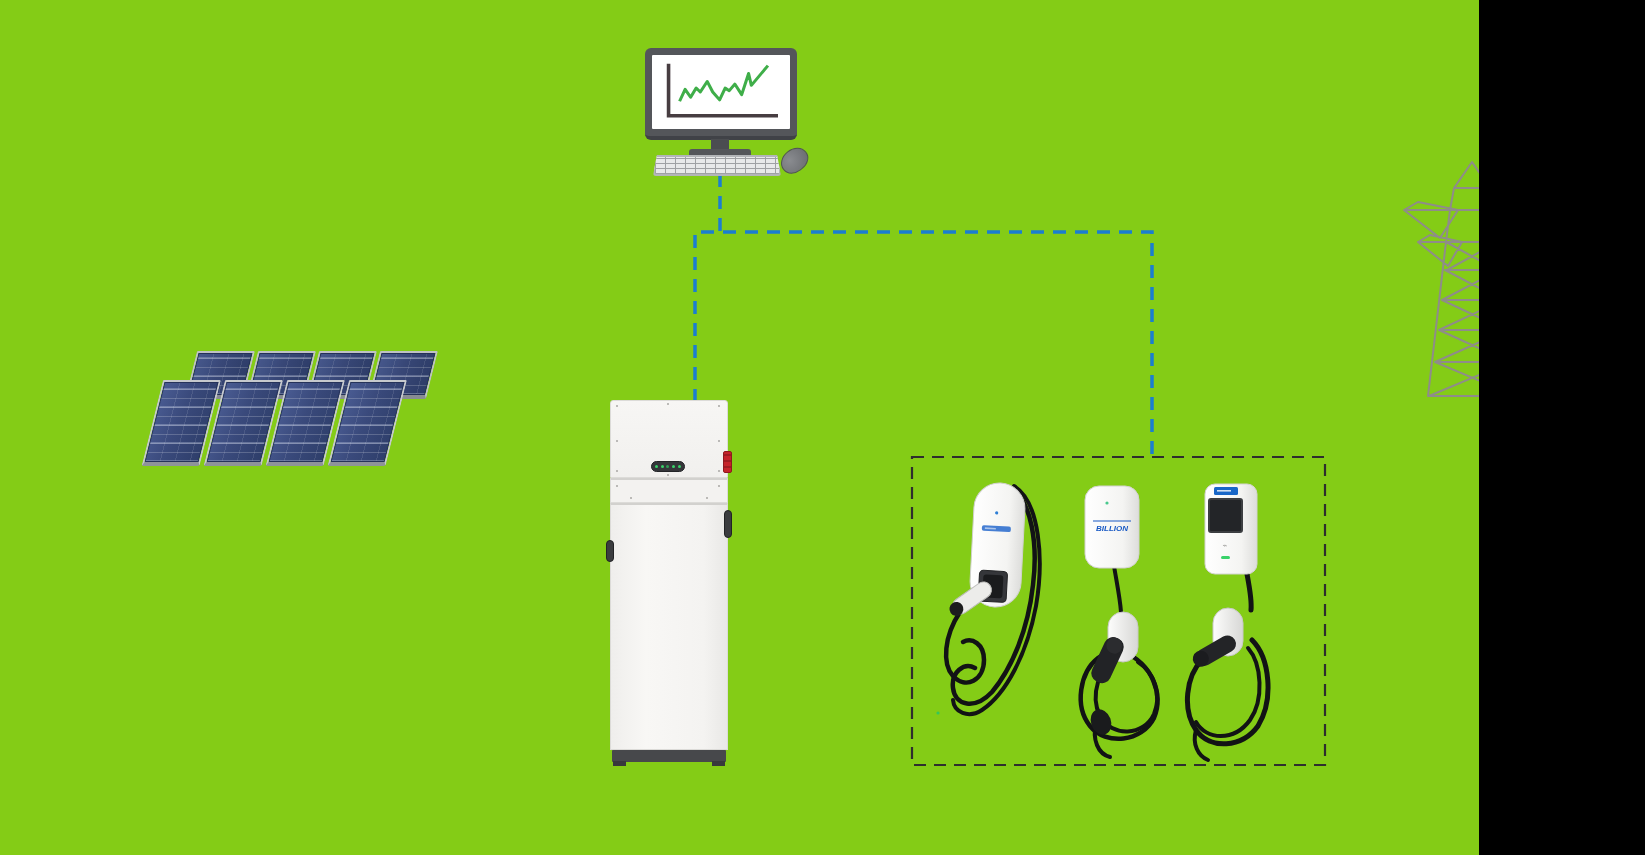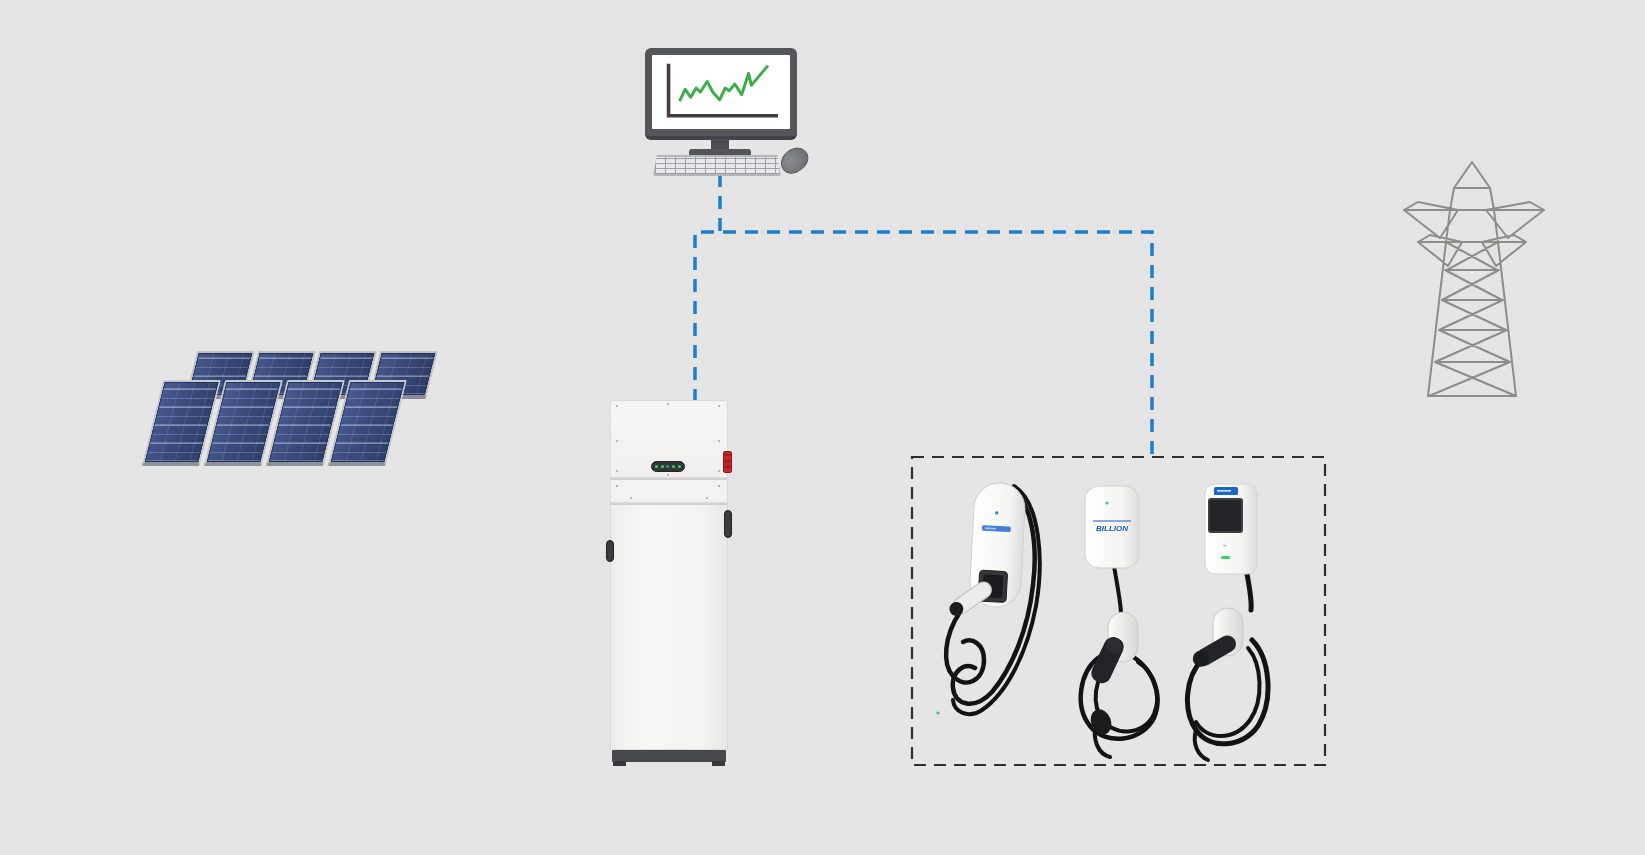--- a/index.html
+++ b/index.html
@@ -1,16 +1,16 @@
 <!DOCTYPE html>
 <html><head>
 <meta charset="utf-8">
 <style>
   html,body{margin:0;padding:0;background:#000;}
-  #canvas{position:relative;width:1645px;height:855px;background:#e5e5e5;overflow:hidden;
+  #canvas{position:relative;width:1479px;height:855px;background:#84cc16;overflow:hidden;
           font-family:"Liberation Sans", sans-serif;}
   .abs{position:absolute;}
 
   
   #monitor-frame{left:645px;top:48px;width:152px;height:92px;background:#54565a;
     border-radius:6px;border-bottom:4px solid #404247;box-sizing:border-box;padding:7px;}
   #monitor-screen{width:100%;height:100%;background:#fff;border-radius:1px;box-sizing:border-box;}
   #monitor-neck{left:711px;top:139px;width:18px;height:12px;background:#4b4d51;}
   #monitor-base{left:689px;top:149px;width:62px;height:8px;background:#54565a;border-radius:3px;
     border-bottom:2px solid #3e4043;}

